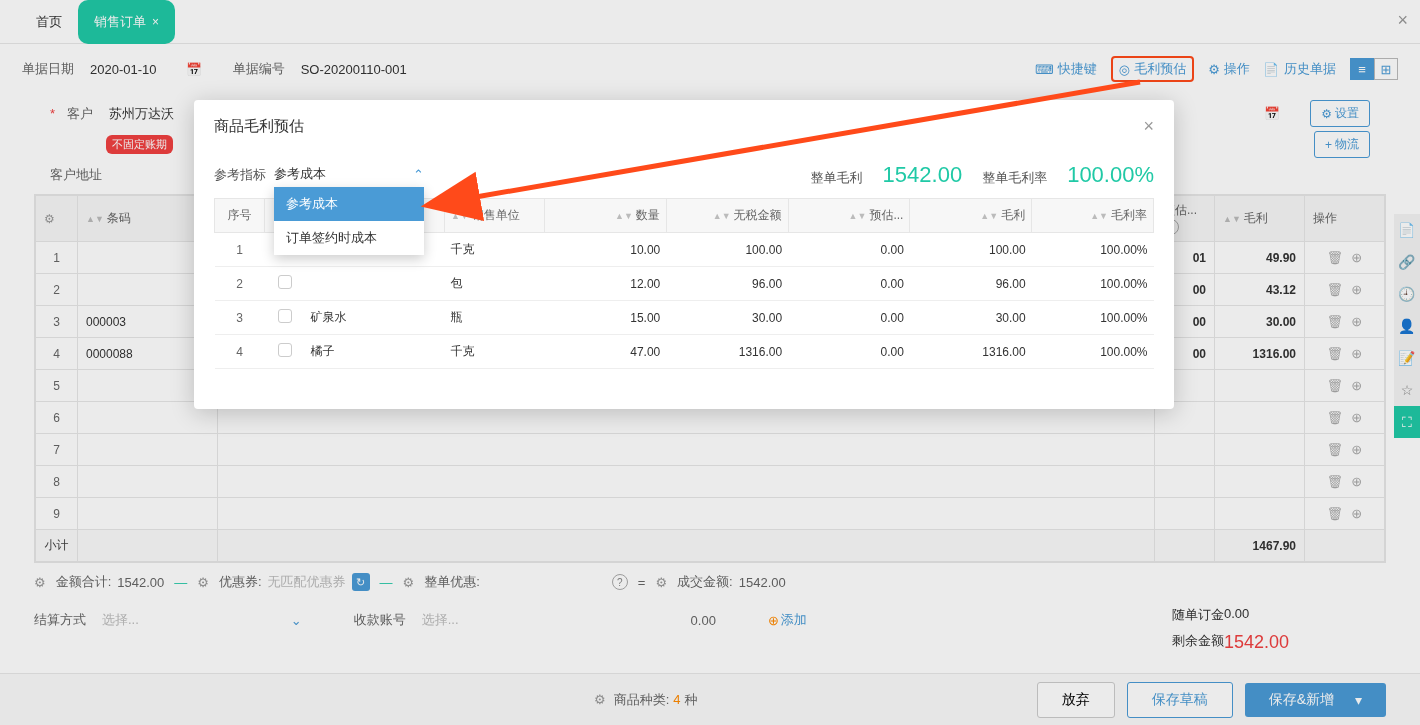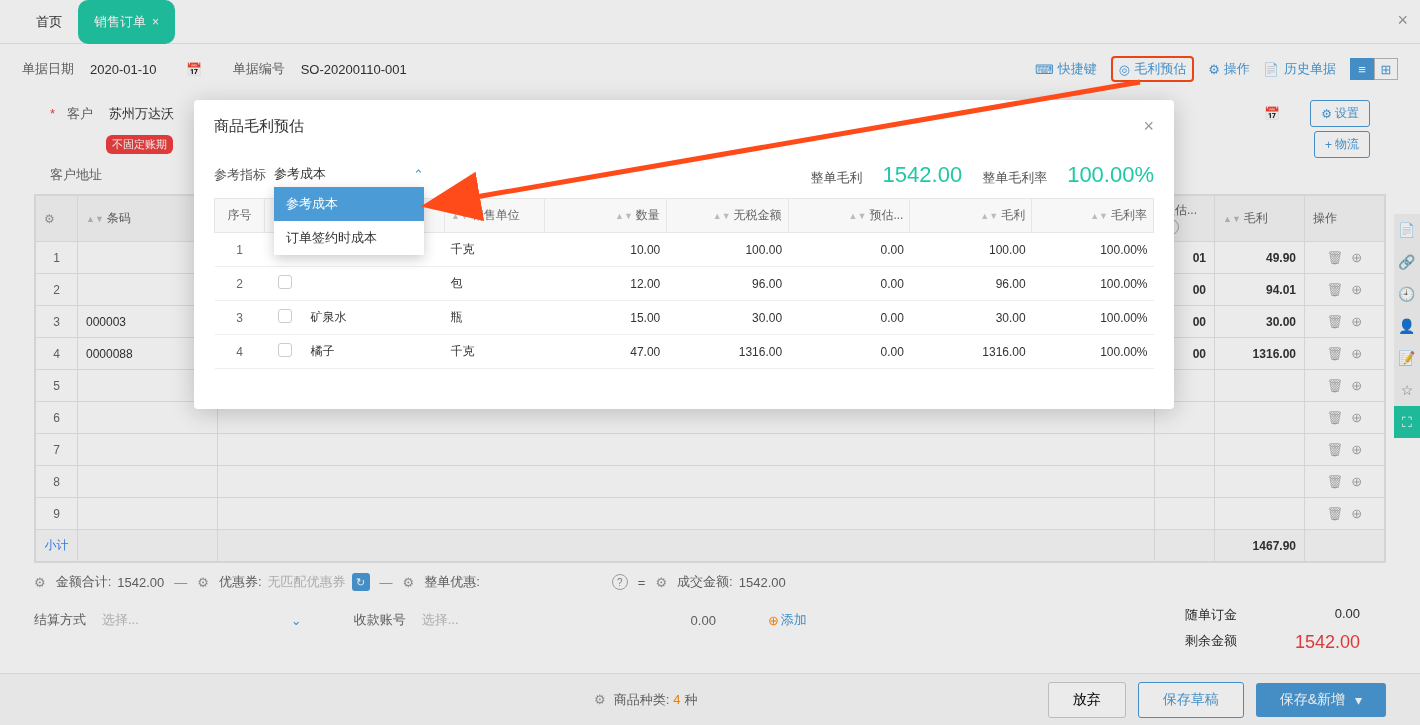--- a/index.html
+++ b/index.html
@@ -36,42 +36,42 @@
 .bg-table-wrap { margin: 0 34px; border: 1px solid #e6e6e6; background: #fff; }
 .bg-table { width: 100%; border-collapse: collapse; table-layout: fixed; }
 .bg-table th, .bg-table td { border: 1px solid #e6e6e6; padding: 6px 8px; font-size: 12px; text-align: left; height: 32px; }
 .bg-table th { background: #f7f7f7; color: #666; font-weight: normal; }
 .bg-table td.num { text-align: center; color: #666; width: 42px; }
 .bg-table td.r { text-align: right; font-weight: bold; }
 .gear { color: #999; }
 .action-cell { text-align: center !important; }
 .mini-icon { color: #aaa; margin: 0 4px; cursor: pointer; font-size: 13px; }
 .subtotal-row td { background: #fafafa; }
-.subtotal-label { text-align: center !important; color: #3b82f6; }
+.subtotal-label { text-align: center !important; color: #404040; }
 
 
 .bottom-bar1 { display: flex; align-items: center; padding: 10px 34px; gap: 6px; color: #666; font-size: 13px; }
 .bottom-bar1 .sep { color: #20c9a6; margin: 0 4px; }
 .help-q { display: inline-flex; width: 16px; height: 16px; border: 1px solid #aaa; border-radius: 50%; align-items: center; justify-content: center; font-size: 10px; color: #888; }
 .settle-gear { color: #999; margin-right: 4px; }
 .bottom-bar2 { display: flex; align-items: center; padding: 10px 34px; gap: 16px; color: #666; }
 .select-ph { color: #bbb; }
 .chev { color: #4a9bd6; }
 
 .right-payment-box { position: absolute; right: 34px; top: 596px; width: 240px; padding: 6px 10px; }
-.right-payment-box .row { display: flex; justify-content: space-between; padding: 4px 16px; margin-left: 13px; }
+.right-payment-box .row { display: flex; padding: 4px 16px; }
 .amt-red { color: #f04040; font-size: 18px; font-weight: 500; }
 
 
 .footer { position: absolute; bottom: 0; left: 0; right: 0; height: 52px; border-top: 1px solid #e8e8e8; display: flex; align-items: center; justify-content: flex-end; padding: 0 34px; gap: 12px; background: #fafafa; }
 .footer-info { margin-right: auto; margin-left: 560px; color: #666; display: flex; align-items: center; gap: 4px; }
 .orange-num { color: #ff8a00; }
 .btn-plain { border: 1px solid #ccc; background: #fff; padding: 8px 24px; border-radius: 3px; cursor: pointer; font-size: 14px; }
 .btn-plain.blue-outline { border-color: #4a9bd6; color: #4a9bd6; }
-.btn-primary-footer { background: #4a9bd6; color: #fff; border: none; padding: 8px 24px; border-radius: 3px; cursor: pointer; font-size: 14px; display: flex; align-items: center; gap: 10px; }
+.btn-primary-footer { background: #4a9bd6; color: #fff; border: none; padding: 8px 24px; border-radius: 3px; cursor: pointer; font-size: 14px; display: flex; align-items: center; gap: 21px; }
 
 
 .side-icons { position: absolute; right: 0; top: 214px; width: 26px; background: #f4f4f4; display: flex; flex-direction: column; }
 .side-icon { height: 32px; display: flex; align-items: center; justify-content: center; color: #888; cursor: pointer; font-size: 14px; }
 .side-icon.hl { background: #20c9a6; color: #fff; }
 
 
 .modal-backdrop { position: absolute; inset: 0; background: rgba(0,0,0,0.08); }
 .modal { position: absolute; left: 194px; top: 100px; width: 980px; background: #fff; border-radius: 4px; box-shadow: 0 4px 24px rgba(0,0,0,0.2); }
 .modal-header { display: flex; align-items: center; padding: 16px 20px; font-size: 15px; font-weight: 500; }
@@ -206,21 +206,21 @@
     <td></td>
     <td class="r">01</td>
     <td class="r">49.90</td>
     <td class="action-cell"><span class="mini-icon">🗑</span><span class="mini-icon">⊕</span></td>
         </tr>
         <tr>
           <td class="num">2</td>
     <td></td>
     <td></td>
     <td class="r">00</td>
-    <td class="r">94.01</td>
+    <td class="r">43.12</td>
     <td class="action-cell"><span class="mini-icon">🗑</span><span class="mini-icon">⊕</span></td>
         </tr>
         <tr>
           <td class="num">3</td>
     <td>000003</td>
     <td></td>
     <td class="r">00</td>
     <td class="r">30.00</td>
     <td class="action-cell"><span class="mini-icon">🗑</span><span class="mini-icon">⊕</span></td>
         </tr>

